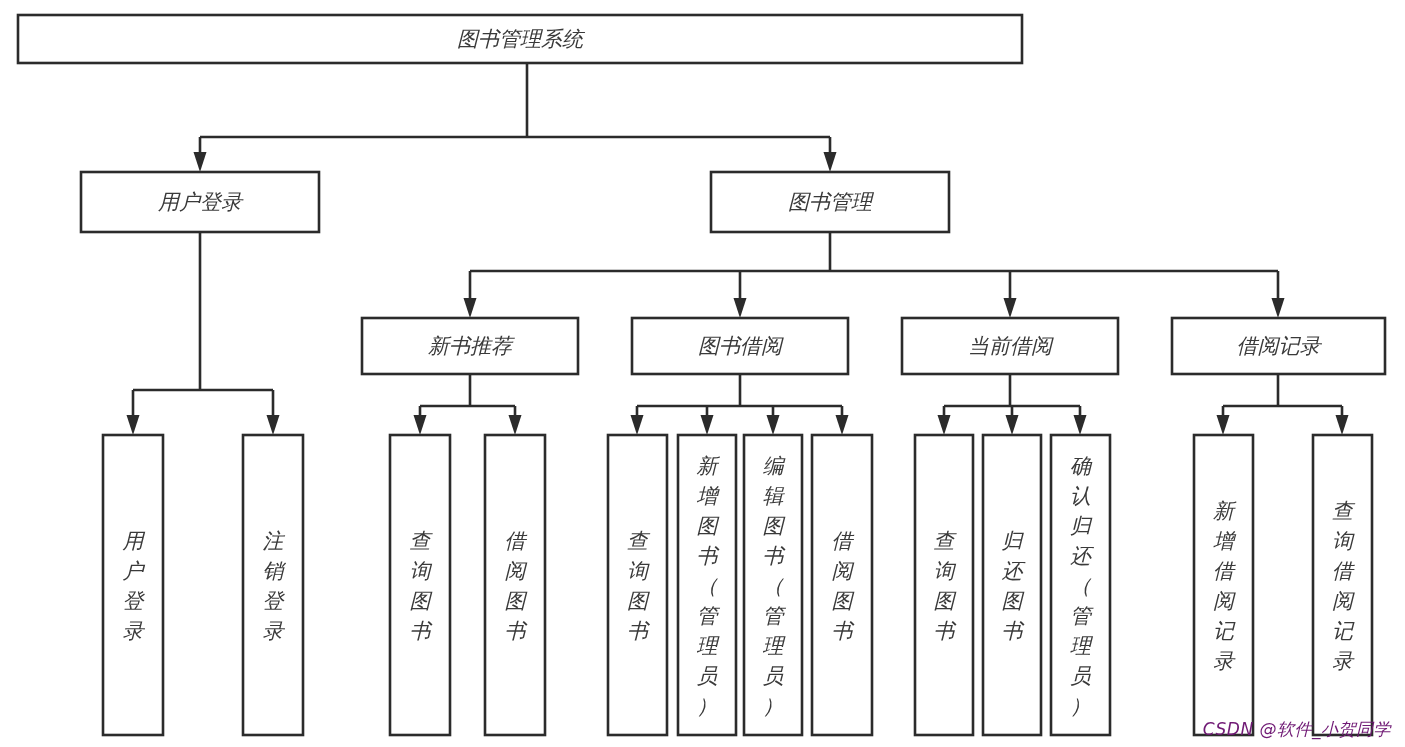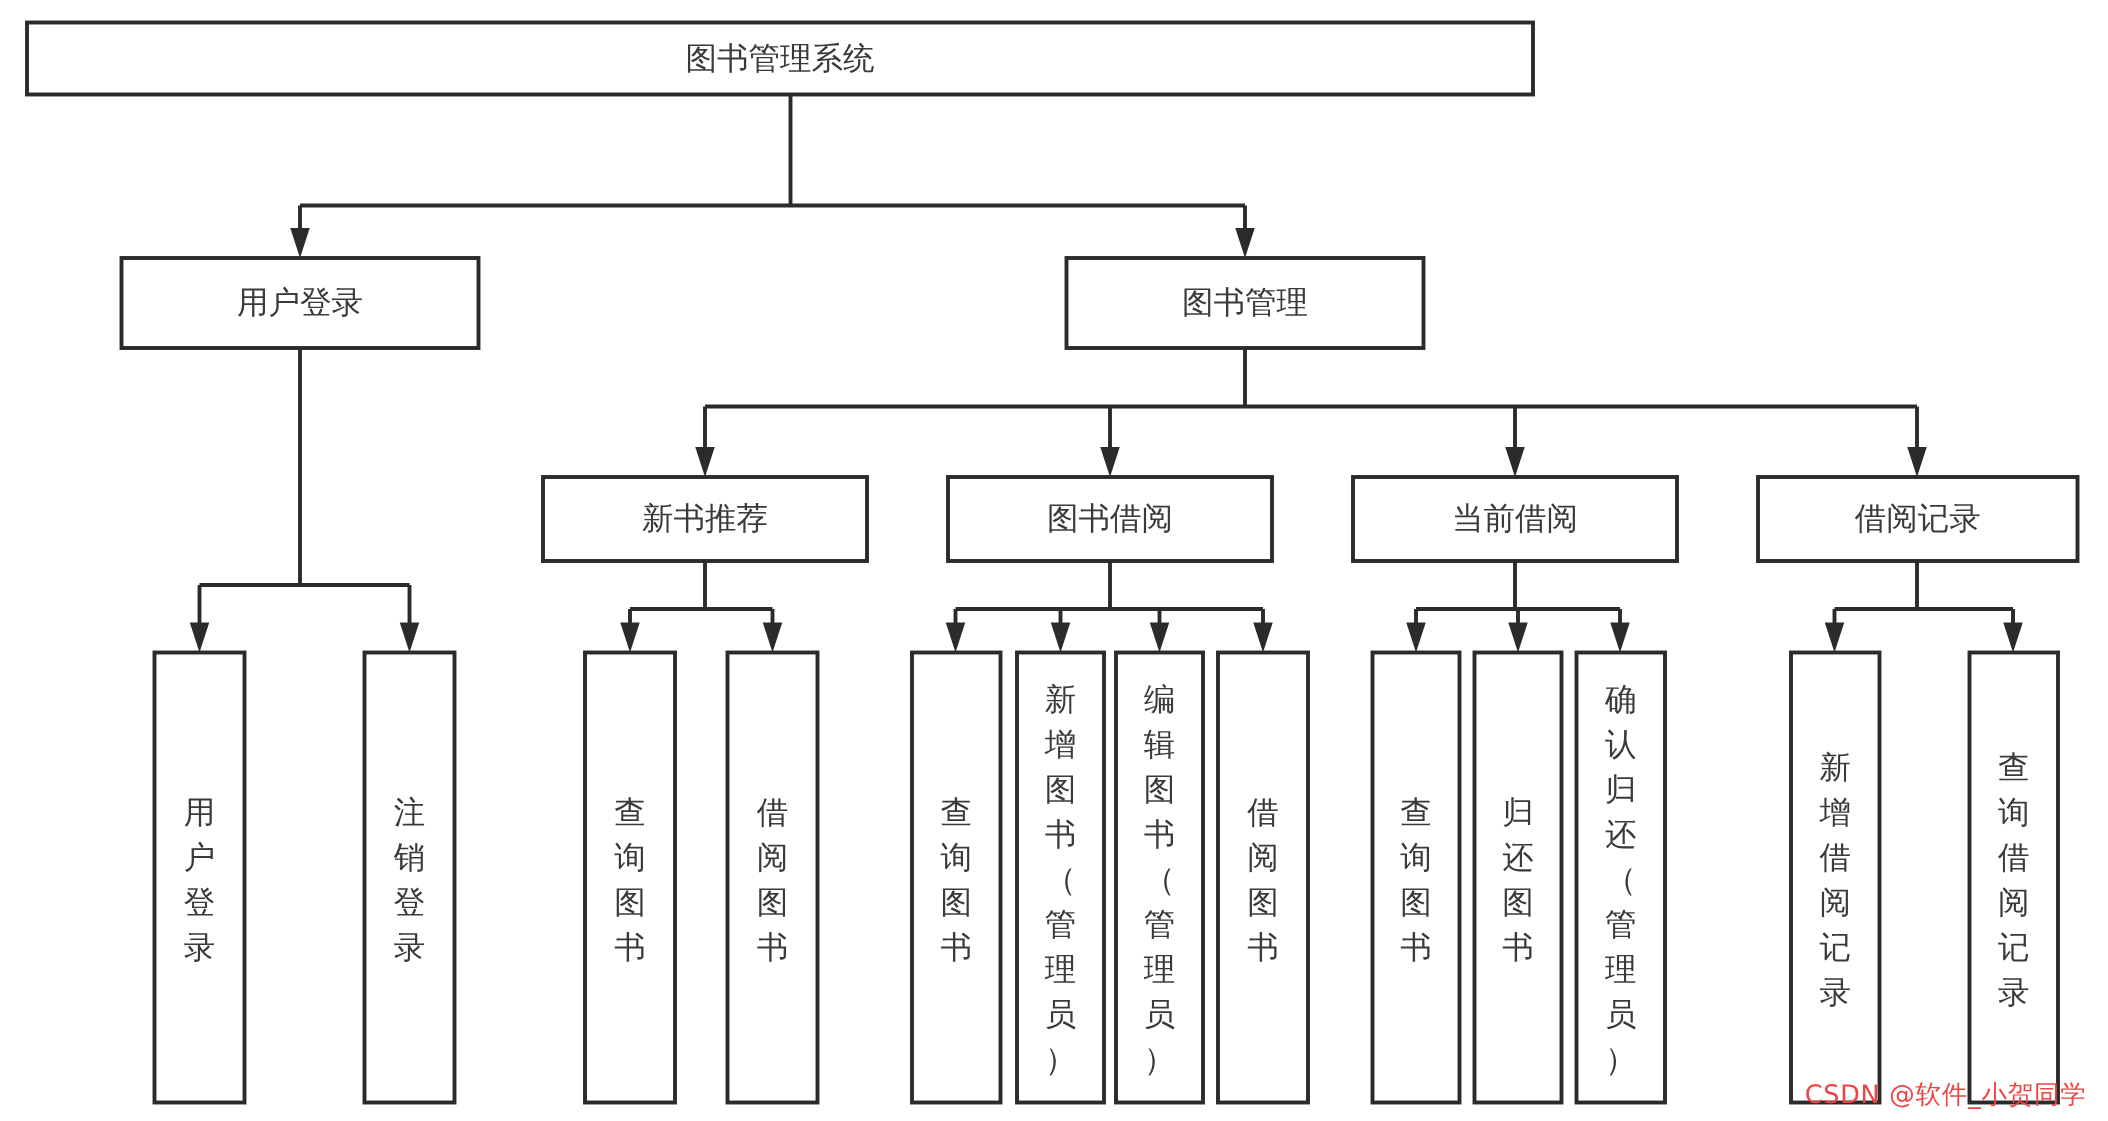--- a/index.html
+++ b/index.html
@@ -14,20 +14,21 @@
     position: relative;
     overflow: hidden;
     font-family: "DejaVu Sans", "Liberation Sans", sans-serif;
   }
   #diagram-root {
     position: absolute;
     left: 0;
     top: 0;
     width: 1405px;
     height: 747px;
+    font-style: italic;
   }
   svg#tree-svg {
     display: block;
     width: 1405px;
     height: 747px;
   }
   .node-rect {
     fill: #ffffff;
     stroke: #2b2b2b;
     stroke-width: 2.6;
@@ -55,21 +56,21 @@
   .arrow-head {
     fill: #2b2b2b;
     stroke: none;
   }
   .watermark {
     position: absolute;
     right: 14px;
     bottom: 6px;
     font-family: "DejaVu Sans", "Liberation Sans", sans-serif;
     font-size: 17px;
-    color: #ef4444;
+    color: #701a75;
     letter-spacing: 0.5px;
     user-select: none;
     pointer-events: none;
     white-space: nowrap;
   }
 </style>
 </head>
 <body>
 
 <div id="diagram-root">

